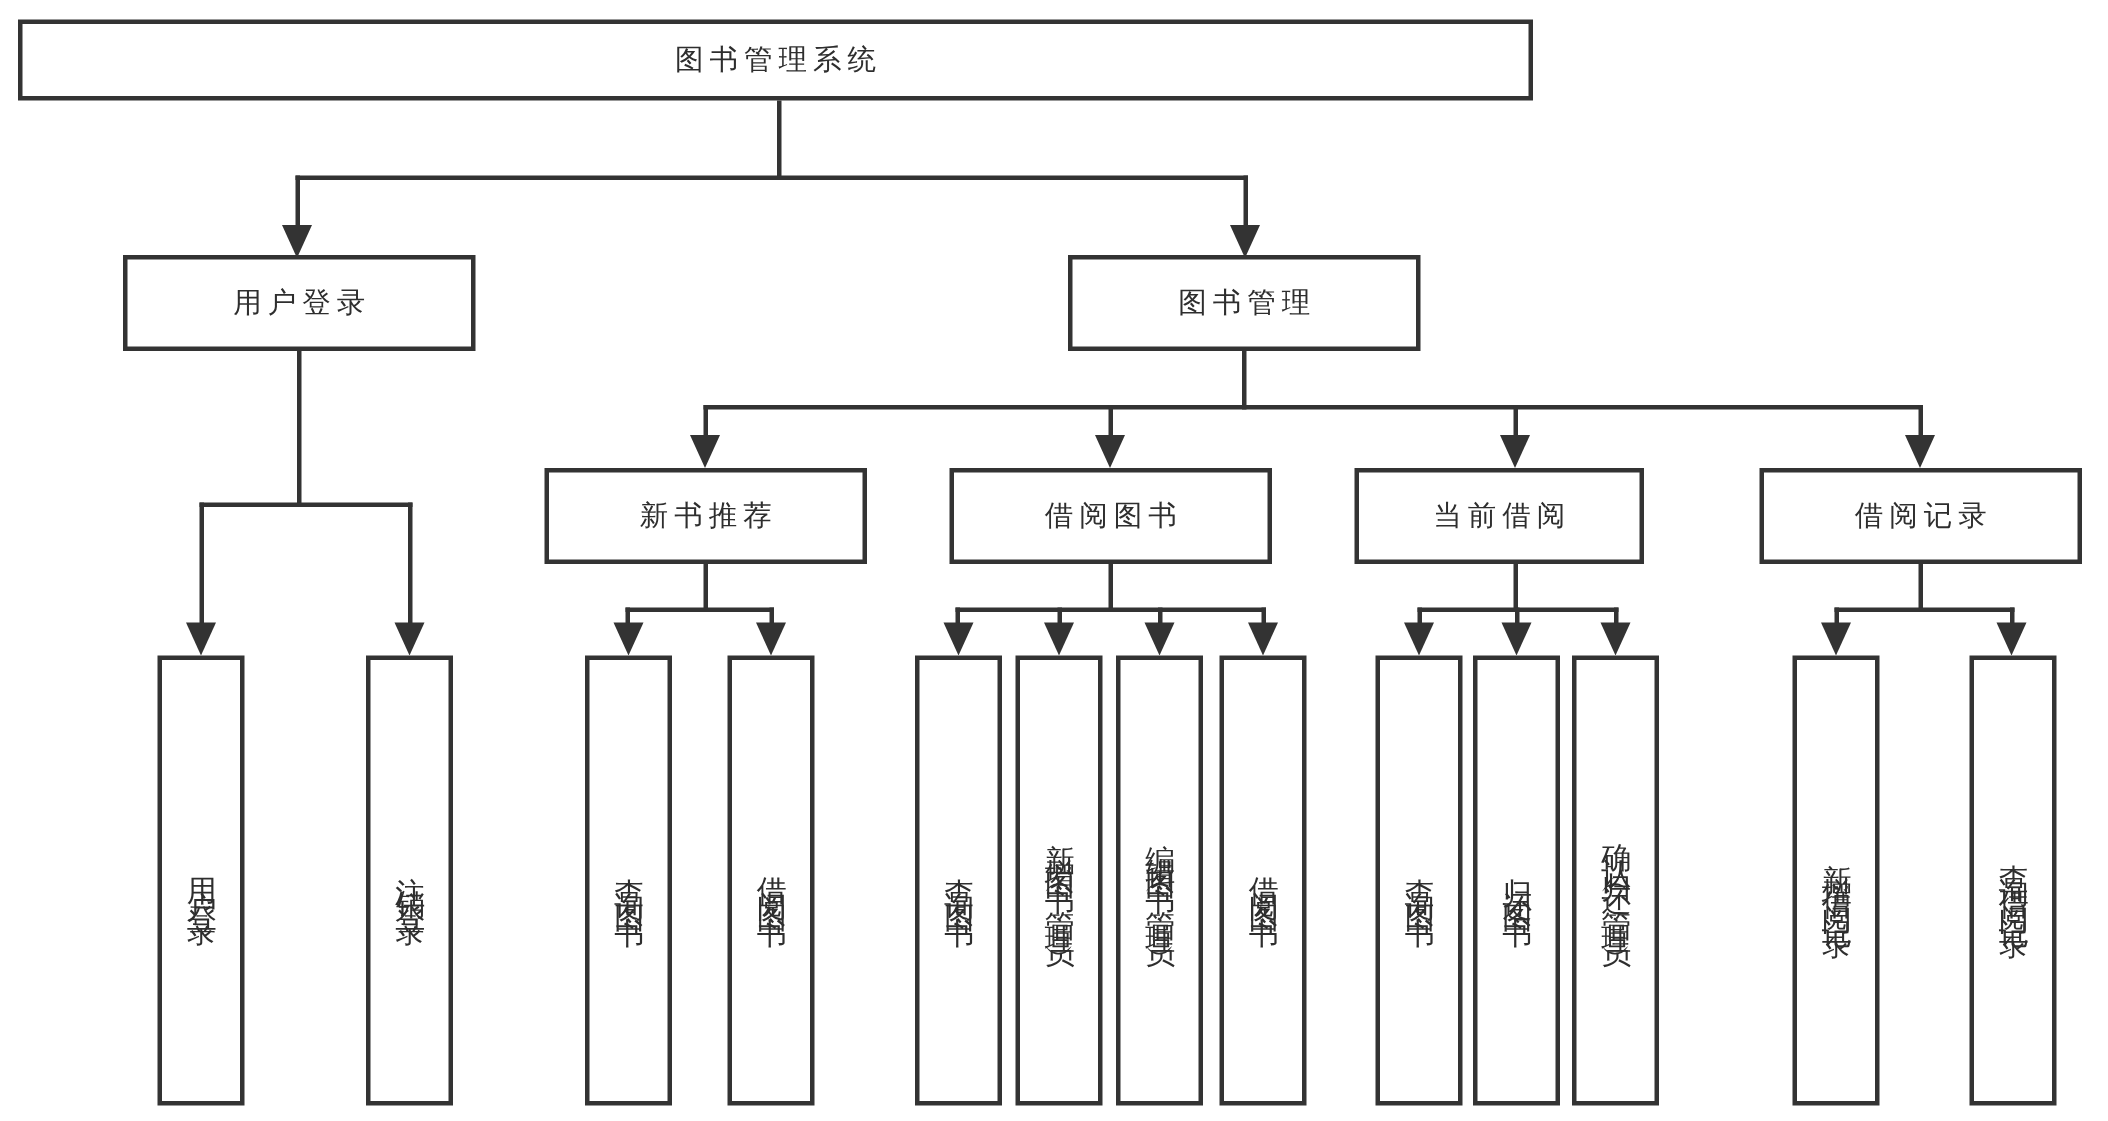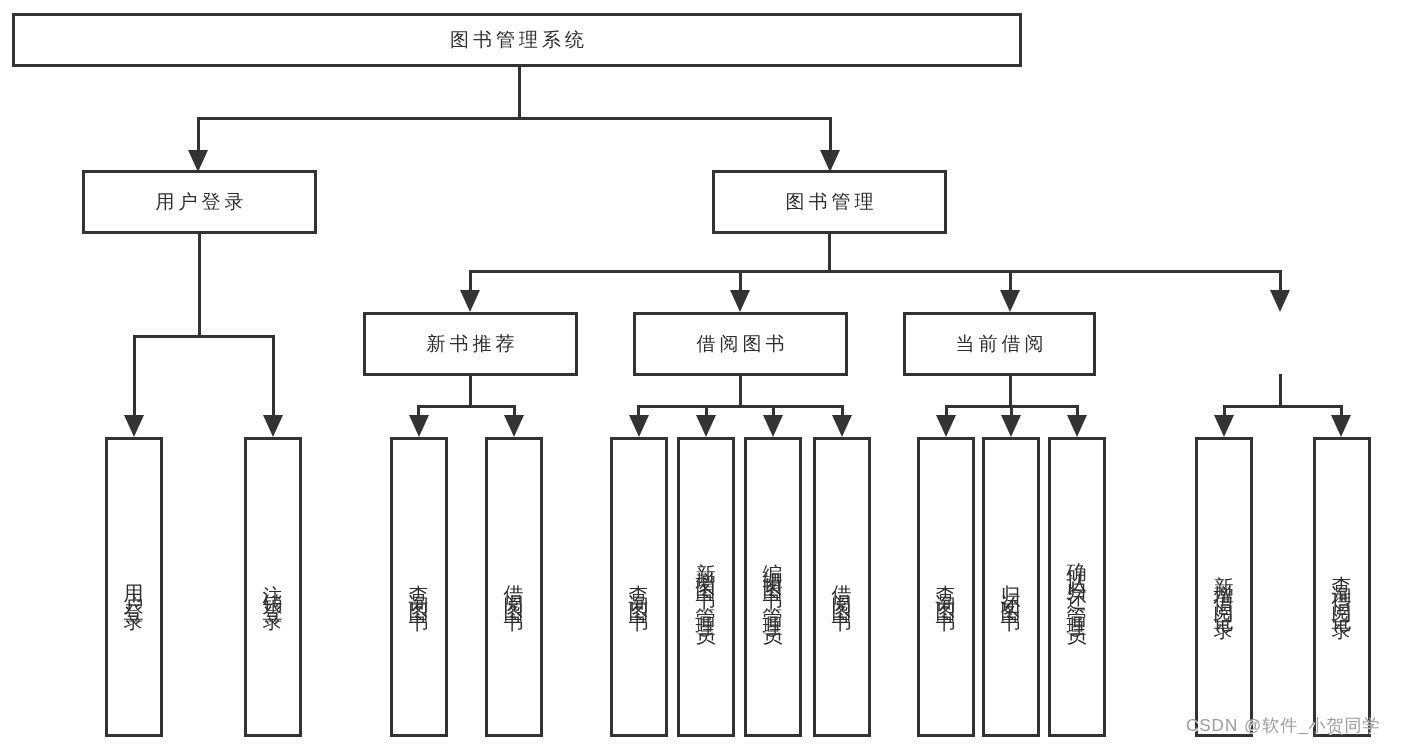--- a/index.html
+++ b/index.html
@@ -142,20 +142,23 @@
 
   <div class="node" style="left:712px; top:170px; width:235px; height:64px;">
     <span class="hlabel">图书管理</span>
   </div>
   <div class="node" style="left:633px; top:312px; width:215px; height:64px;">
     <span class="hlabel">借阅图书</span>
   </div>
   <div class="node" style="left:903px; top:312px; width:193px; height:64px;">
     <span class="hlabel">当前借阅</span>
   </div>
+  <div class="node" style="left:1173px; top:312px; width:215px; height:64px;">
+    <span class="hlabel">借阅记录</span>
+  </div>
 
   <div class="node leaf" style="left:105px;">
     <span class="vlabel">用户登录</span>
   </div>
   <div class="node leaf" style="left:244px;">
     <span class="vlabel">注销登录</span>
   </div>
 
   <div class="node leaf" style="left:390px;">
     <span class="vlabel">查询图书</span>
@@ -187,14 +190,13 @@
     <span class="vlabel">确认归还（管理员）</span>
   </div>
 
   <div class="node leaf" style="left:1195px;">
     <span class="vlabel">新增借阅记录</span>
   </div>
   <div class="node leaf" style="left:1313px;">
     <span class="vlabel">查询借阅记录</span>
   </div>
 
-  <div class="watermark">CSDN @软件_小贺同学</div>
 </div>
 
 </body></html>

